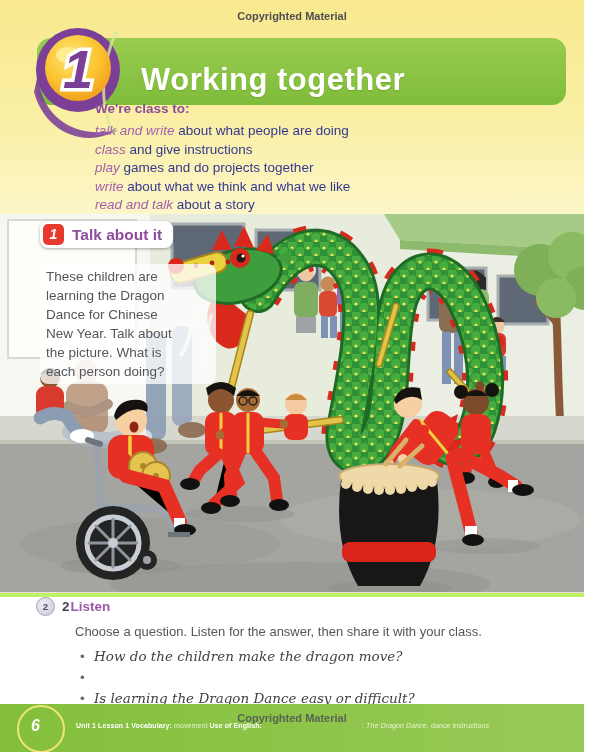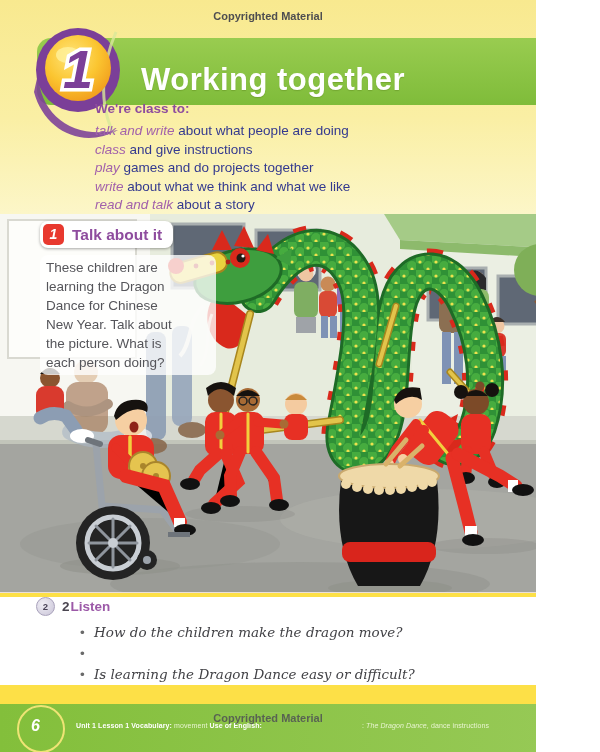--- a/index.html
+++ b/index.html
@@ -1,16 +1,16 @@
 <!DOCTYPE html>
 <html><head>
 <meta charset="utf-8">
 <style>
   html,body{margin:0;padding:0;background:#fff;}
-  .page{position:relative;width:536px;height:752px;overflow:hidden;background:#fde047;
+  .page{position:relative;width:584px;height:752px;overflow:hidden;background:#bef264;
         font-family:"Liberation Sans",sans-serif;}
   
   .top-band{position:absolute;left:0;top:0;width:600px;height:214px;
             background:linear-gradient(180deg,#F8E98F 0%,#FAEFA4 55%,#FCF6C8 100%);}
   .copyright-top{position:absolute;top:10px;left:0;width:100%;text-align:center;
                  font-size:11px;font-weight:bold;color:#4E4E50;}
   .header-bar{position:absolute;left:37px;top:38px;width:529px;height:67px;border-radius:14px;
               background:linear-gradient(180deg,#99CC50 0%,#7FBC3A 100%);}
   .header-title{position:absolute;left:104px;top:24px;font-size:31px;font-weight:bold;color:#fff;
                 letter-spacing:.5px;text-shadow:0 1px 1px rgba(90,130,30,.4);}
@@ -23,21 +23,21 @@
   .illustration{position:absolute;left:0;top:214px;width:588px;height:378px;
                 border-bottom:1px solid #EADFDA;}
   .illustration svg{display:block;width:100%;height:100%;}
   
   .talk-box{position:absolute;left:40px;top:221px;width:176px;}
   .talk-label{display:inline-flex;align-items:center;background:#fff;border-radius:8px;
               padding:3px 11px 3px 3px;box-shadow:0 1px 3px rgba(0,0,0,.35);}
   .talk-num{width:21px;height:21px;background:#E8392F;color:#fff;border-radius:5px;
             font-weight:bold;font-style:italic;text-align:center;line-height:21px;font-size:14px;}
   .talk-title{margin-left:8px;color:#8E4C9E;font-weight:bold;font-size:15.5px;white-space:nowrap;}
-  .talk-text{margin-top:7px;background:rgba(255,255,255,.78);border-radius:8px;
+  .talk-text{margin-top:16px;background:rgba(255,255,255,.78);border-radius:8px;
              padding:3px 6px;font-size:13.5px;line-height:19px;color:#55555A;}
   
   .listen{position:absolute;left:0;top:597px;width:600px;background:#fff;}
   .listen-head{display:flex;align-items:center;padding-left:36px;height:18px;}
   .track-badge{width:17px;height:17px;border-radius:50%;flex:0 0 17px;
                background:radial-gradient(circle at 35% 35%,#F0EEF5,#C9C4D7);
                border:1px solid #A9A2BC;color:#4A4458;font-size:9.5px;font-weight:bold;
                text-align:center;line-height:17px;}
   .act-num{margin-left:7px;font-weight:bold;font-size:13.5px;color:#4A4550;}
   .act-label{margin-left:1px;font-weight:bold;font-size:13.5px;color:#9C59A8;}
@@ -396,20 +396,21 @@
       <div>each person doing?</div>
     </div>
   </div>
 
   <div class="listen">
     <div class="listen-head">
       <span class="track-badge">2</span>
       <span class="act-num">2</span>
       <span class="act-label">Listen</span>
     </div>
+    <div class="listen-instruction">Choose a question. Listen for the answer, then share it with your class.</div>
     <div class="q-list">
       <div class="q-item">
         <span class="q-bullet">•</span>
         <span>How do the children make the dragon move?</span>
       </div>
       <div class="q-item">
         <span class="q-bullet">•</span>
       </div>
       <div class="q-item">
         <span class="q-bullet">•</span>

